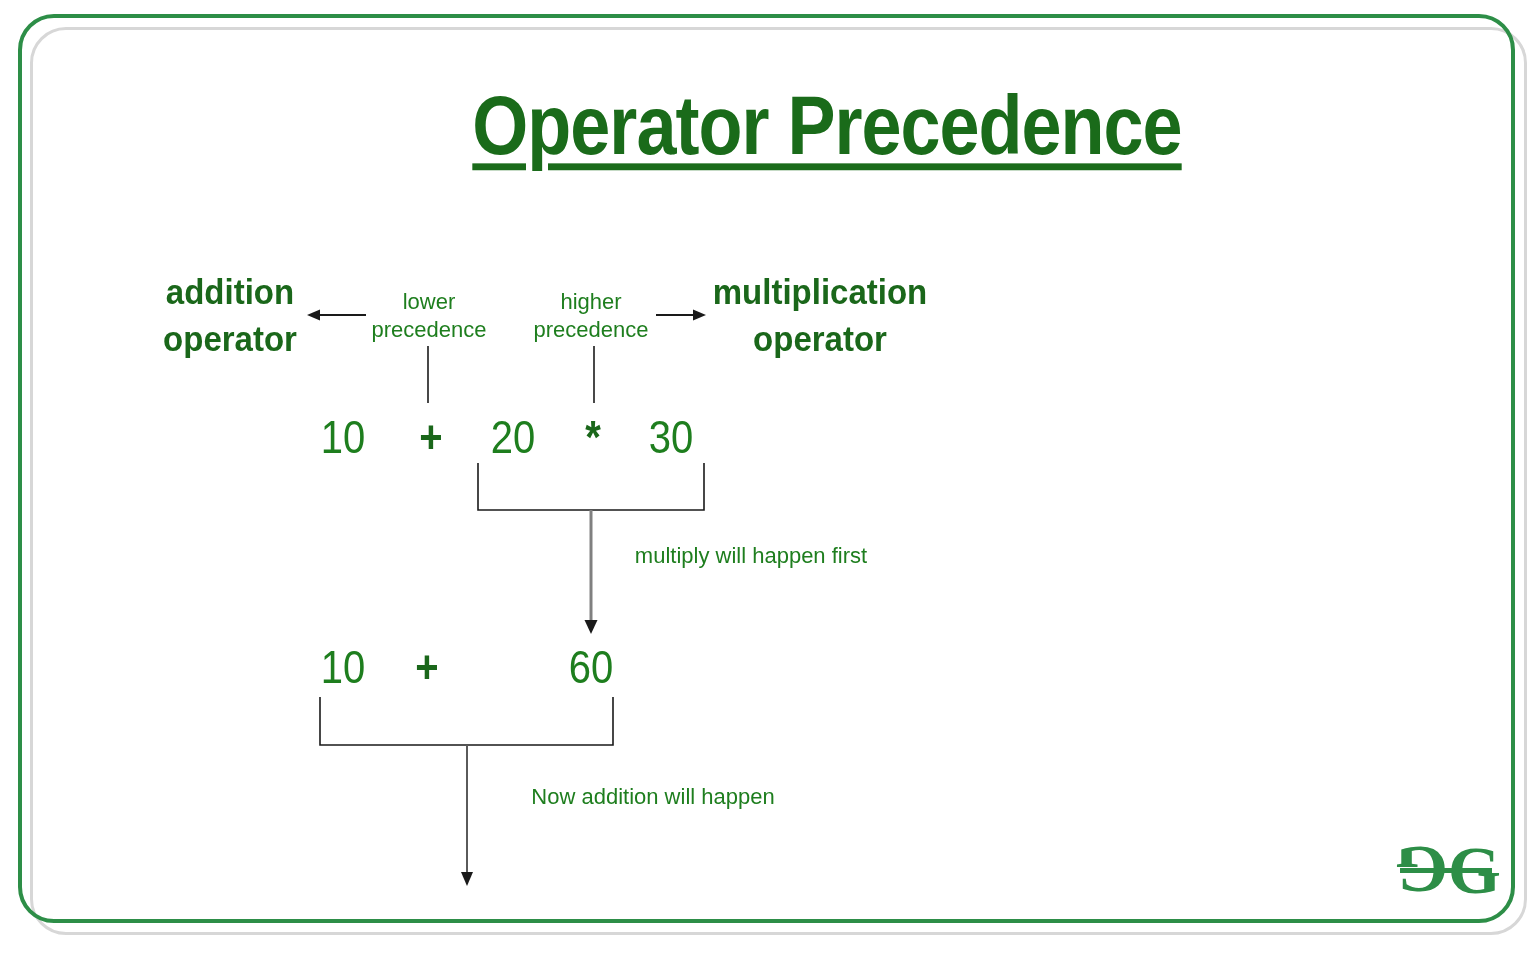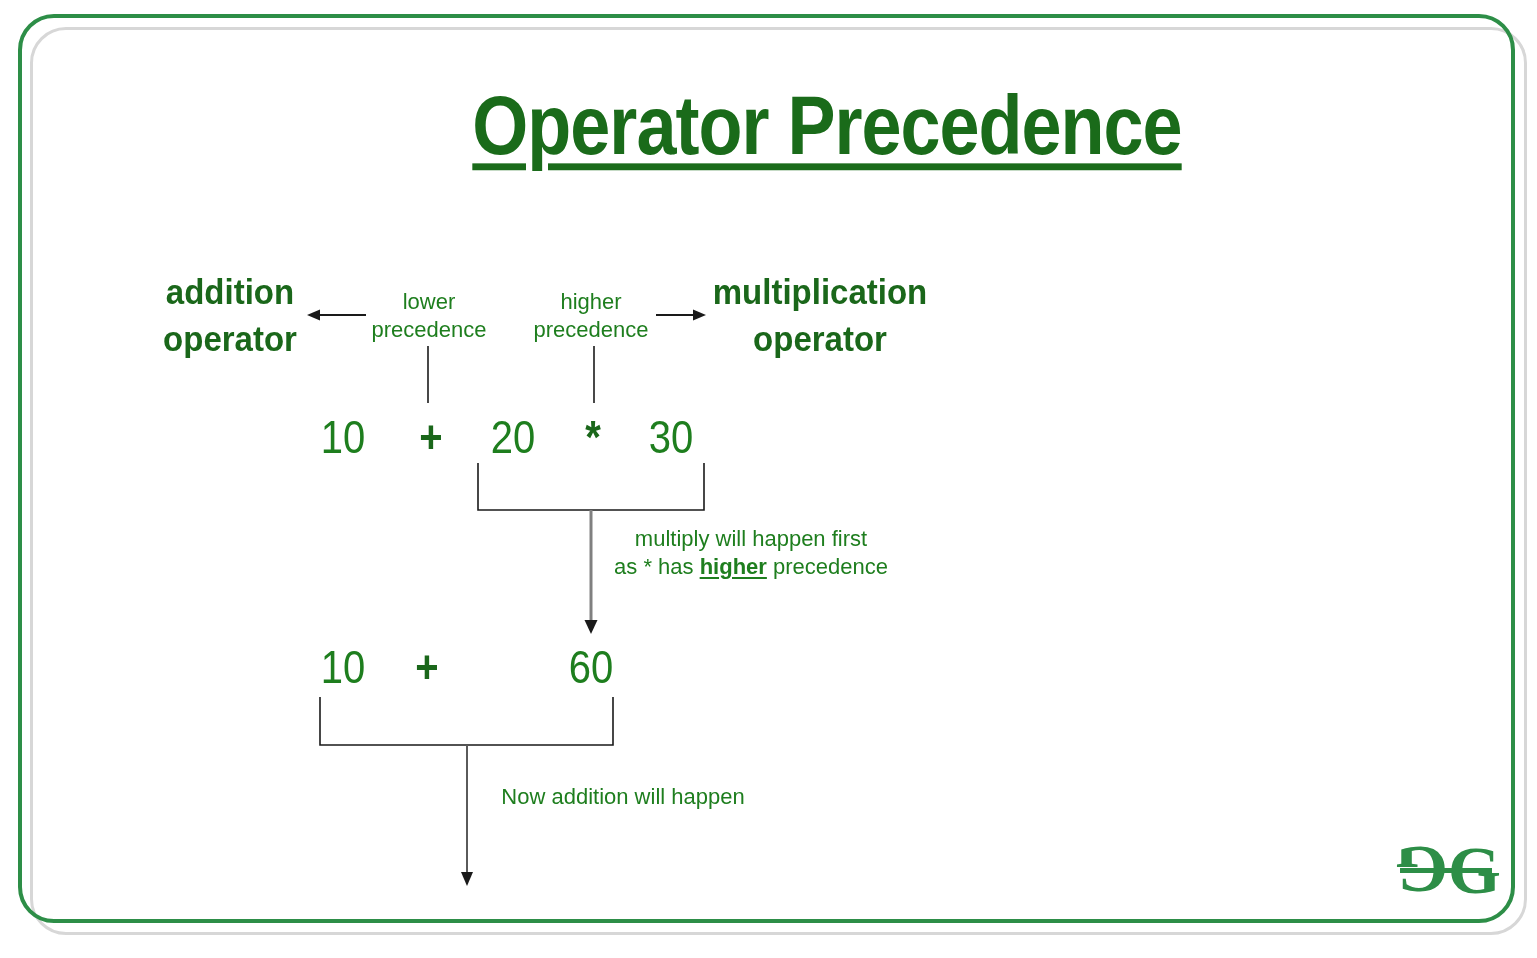--- a/index.html
+++ b/index.html
@@ -112,30 +112,29 @@
       <polygon points="467,886 461,872 473,872" fill="#1a1a1a"></polygon>
     </g>
   </svg>
 
   <div class="num" style="left:343px;top:412px">10</div>
   <div class="num op" style="left:431px;top:412px">+</div>
   <div class="num" style="left:513px;top:412px">20</div>
   <div class="num op" style="left:593px;top:412px">*</div>
   <div class="num" style="left:671px;top:412px">30</div>
 
-  <div class="ann" style="left:751px;top:525px">
+  <div class="ann" style="left:751px;top:542px">
     <div>multiply will happen first</div>
-    <div><span>as * has </span><span class="emph">higher</span><span> precedence</span></div>
   </div>
 
   <div class="num" style="left:343px;top:642px">10</div>
   <div class="num op" style="left:427px;top:642px">+</div>
   <div class="num" style="left:591px;top:642px">60</div>
 
-  <div class="ann" style="left:623px;top:783px">
+  <div class="ann" style="left:653px;top:783px">
     <div>Now addition will happen</div>
   </div>
 
   <div class="logo">
     <span class="g-flip">G</span><span>G</span>
     <span class="logo-bar"></span>
   </div>
 
 </div>
 

